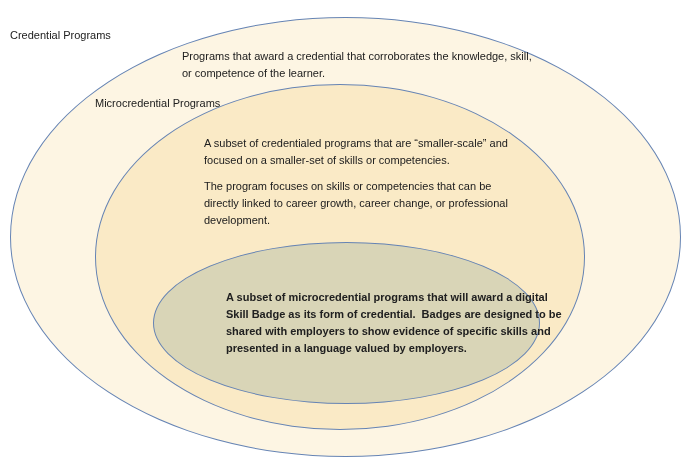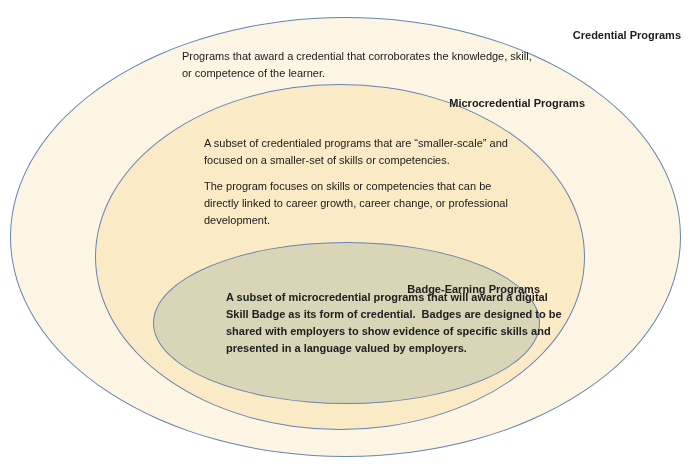--- a/index.html
+++ b/index.html
@@ -5,21 +5,21 @@
   html,body{margin:0;padding:0;background:#ffffff;}
   .stage{
     position:relative;width:700px;height:475px;background:#ffffff;
     font-family:"Liberation Sans",sans-serif;color:#202020;overflow:hidden;
   }
   .ellipse{position:absolute;border:1.4px solid #6684b4;border-radius:50%;box-sizing:border-box;}
   .ellipse.outer {left:10px; top:17px;  width:671px;height:440px;background:#fdf5e3;}
   .ellipse.middle{left:95px; top:84px;  width:490px;height:346px;background:#faeac6;}
   .ellipse.inner {left:153px;top:242px; width:387px;height:162px;background:#d9d5b7;}
   .t{position:absolute;font-size:11px;line-height:17px;white-space:pre-wrap;}
-  .title{font-weight:bold;text-align:right;}
+  .title{font-weight:normal;text-align:left;}
   .title span{display:block;}
   .outer-title {left:10px; top:27px; width:671px;}
   .outer-body  {left:182px;top:48px; width:410px;}
   .middle-title{left:95px; top:95px; width:490px;}
   .middle-body1{left:204px;top:135px;width:400px;}
   .middle-body2{left:204px;top:178px;width:400px;}
   .inner-title {left:153px;top:247px;width:387px;}
   .inner-body  {left:226px;top:289px;width:370px;font-weight:bold;}
 </style>
 </head>
@@ -39,21 +39,20 @@
 or competence of the learner.</div>
 
   <div class="t middle-body2">The program focuses on skills or competencies that can be
 directly linked to career growth, career change, or professional
 development.</div>
 
   <div class="t middle-body1">A subset of credentialed programs that are “smaller-scale” and
 focused on a smaller-set of skills or competencies.</div>
 
   <div class="t title inner-title">
-    <span>Badge-Earning Programs</span>
   </div>
 
   <div class="t inner-body">A subset of microcredential programs that will award a digital
 Skill Badge as its form of credential.  Badges are designed to be
 shared with employers to show evidence of specific skills and
 presented in a language valued by employers.</div>
 
 </div>
 
 </body></html>

